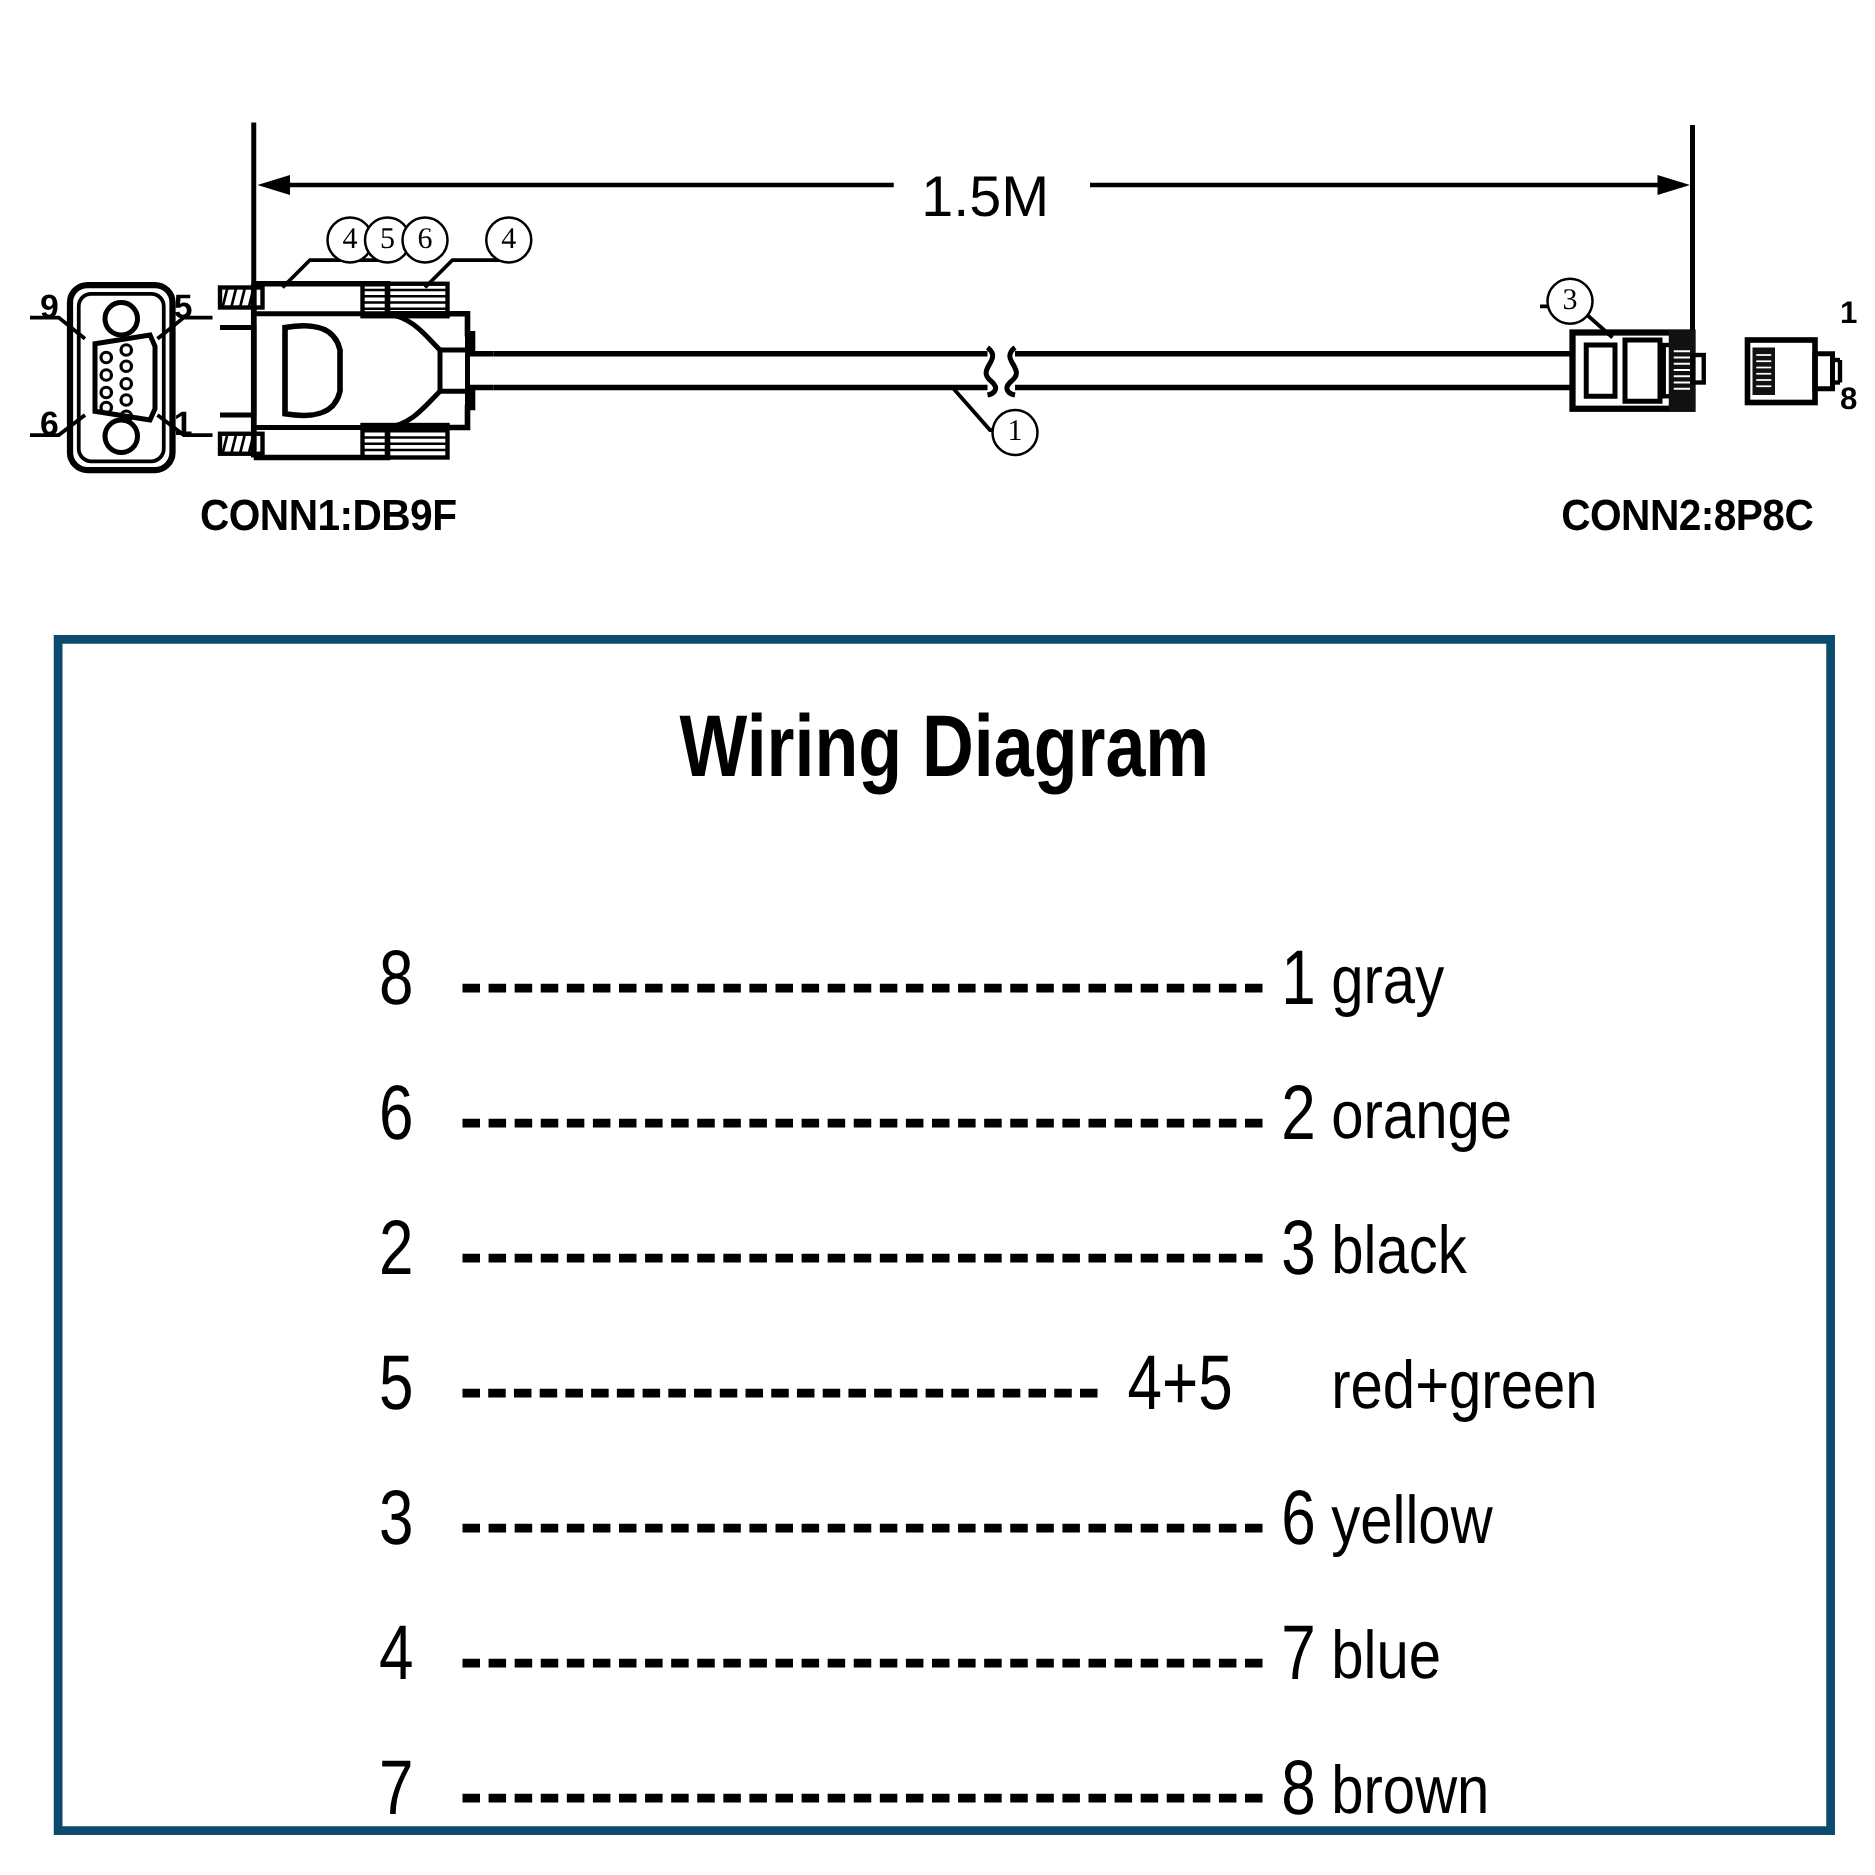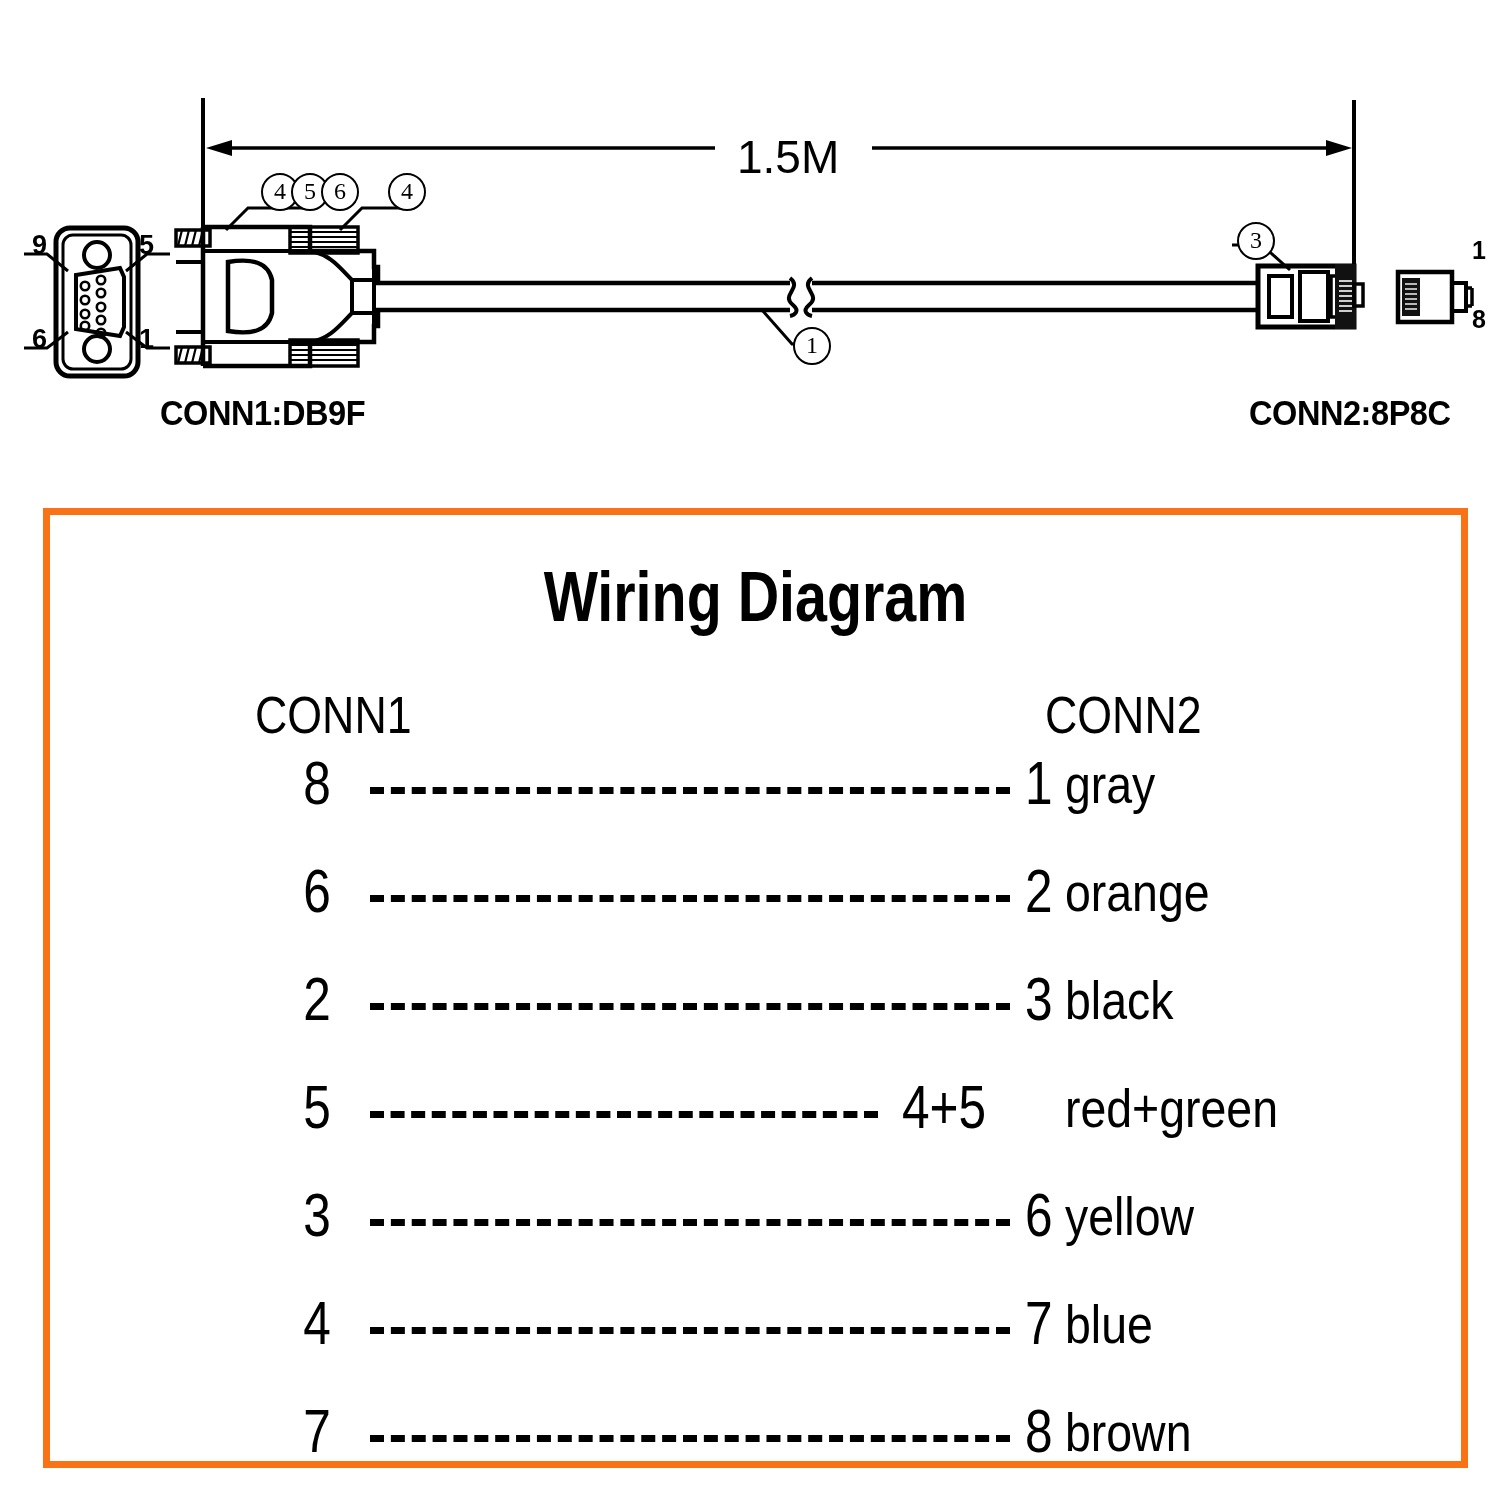--- a/index.html
+++ b/index.html
@@ -55,21 +55,21 @@
     font-size: 25px;
     font-weight: 700;
   }
   
   #wiring-box {
     position: absolute;
     left: 43px;
     top: 508px;
     width: 1425px;
     height: 960px;
-    border: 7px solid #f97316;
+    border: 7px solid #0c4a6e;
     box-sizing: border-box;
     background: #ffffff;
   }
   #wiring-title {
     position: absolute;
     left: 0;
     top: 42px;
     width: 100%;
     text-align: center;
     font-size: 70px;
@@ -329,24 +329,20 @@
   <div class="callout" style="left:291px; top:173px;">5</div>
   <div class="callout" style="left:321px; top:173px;">6</div>
   <div class="callout" style="left:388px; top:173px;">4</div>
   <div class="callout" style="left:1237px; top:222px;">3</div>
   <div class="callout" style="left:793px; top:327px;">1</div>
 
   <div id="wiring-box">
 
     <div id="wiring-title">Wiring Diagram</div>
 
-    <div id="wiring-headers">
-      <div class="col-header" id="hdr-conn1">CONN1</div>
-      <div class="col-header" id="hdr-conn2">CONN2</div>
-    </div>
 
     <div id="wiring-rows">
 
       <div class="wire-row">
         <span class="pin-left">8</span>
         <span class="dash-line" style="width:640px;"></span>
         <span class="pin-right" style="left:975px;">1</span>
         <span class="wire-color">gray</span>
       </div>
 

